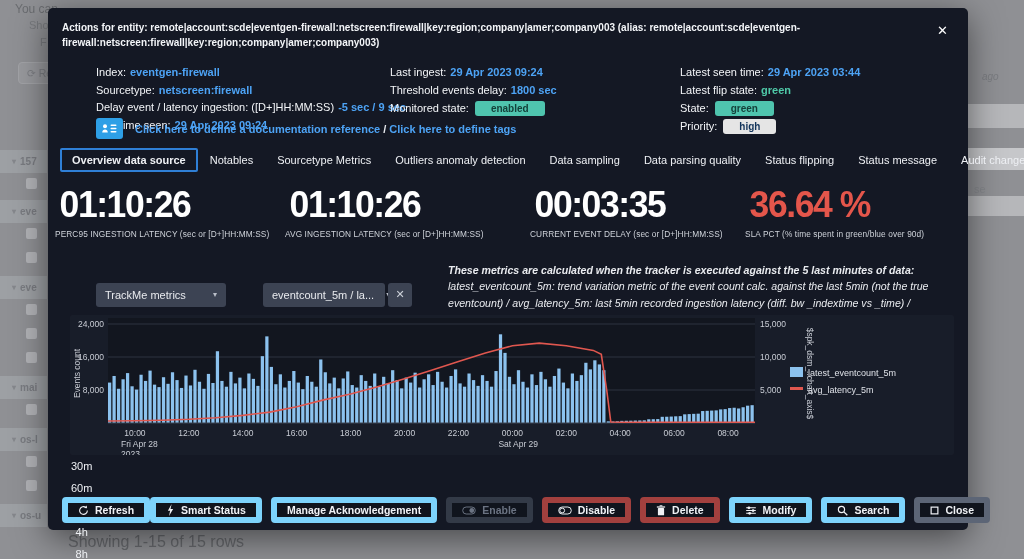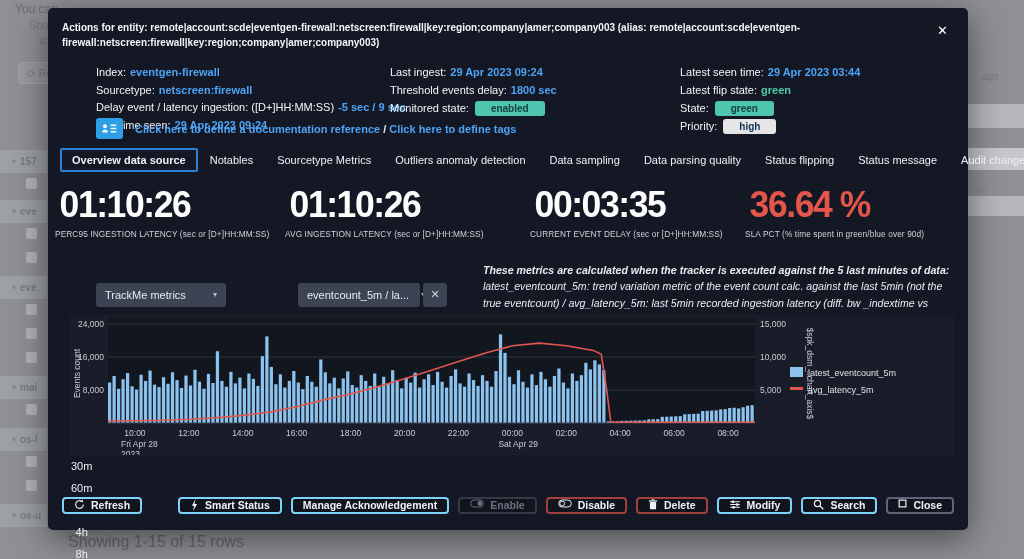--- a/index.html
+++ b/index.html
@@ -51,36 +51,36 @@
   .kpi .num.red{color:#e4564b;}
   .kpi .cap{font-size:8.3px;color:#cfd3da;margin-top:3px;letter-spacing:.1px;}
   
   #controls{position:absolute;top:254px;left:48px;right:14px;display:flex;align-items:center;}
   .sel{background:#3c4353;border-radius:3px;font-size:11px;color:#e8eaee;height:24px;
        display:flex;align-items:center;padding:0 9px;cursor:pointer;white-space:nowrap;}
   .sel .caret{margin-left:auto;padding-left:12px;font-size:8px;color:#b9bec8;}
   .sel-x{background:#3c4353;border-radius:3px;margin-left:3px;width:24px;height:24px;
          color:#cdd2da;font-size:11px;display:flex;align-items:center;justify-content:center;cursor:pointer;}
   #sel-metrics{width:112px;}
-  #sel-metric2{width:104px;margin-left:72px;}
+  #sel-metric2{width:104px;margin-left:37px;}
   #note{margin-left:36px;flex:1;font-size:10.6px;font-style:italic;line-height:1.55;color:#e9ebef;}
   #note b{font-weight:bold;}
   
   #chart-panel{position:absolute;top:307px;left:22px;width:884px;height:140px;
                background:#181d29;border-radius:2px;}
   #chart-panel text{font-family:"Liberation Sans",sans-serif;}
   
   #timerange{position:absolute;top:447px;left:14px;display:flex;align-items:center;flex-direction:column;}
   .tr{font-size:11px;color:#eef0f4;padding:5px 9px;margin-right:9px;cursor:pointer;}
   .tr.active{border:1.5px solid #2f7fd6;border-radius:4px;padding:3.5px 9px;}
   
   #footer{position:absolute;top:489px;left:14px;right:14px;display:flex;align-items:center;}
-  .fbtn{background:#10141d;border:2px solid #7dd3fc;border-radius:4px;color:#f0f2f6;
-        font-size:10.5px;font-weight:bold;height:17px;padding:0 10px;display:flex;
-        align-items:flex-start;gap:6px;cursor:pointer;font-family:inherit;white-space:nowrap;}
+  .fbtn{background:#10141d;border:6px solid #7dd3fc;border-radius:4px;color:#f0f2f6;
+        font-size:10.5px;font-weight:bold;height:26px;padding:0 10px;display:flex;
+        align-items:center;gap:6px;cursor:pointer;font-family:inherit;white-space:nowrap;}
   .fbtn.red{border-color:#a2403e;}
   .fbtn.gray{border-color:#5c6576;}
   .fbtn.disabled{border-color:#333a47;color:#6b7382;cursor:default;}
   .fbtn svg{display:block;}
   #footer .right{margin-left:auto;display:flex;gap:9px;}
 </style>
 </head>
 <body>
 
 <div id="backdrop">

